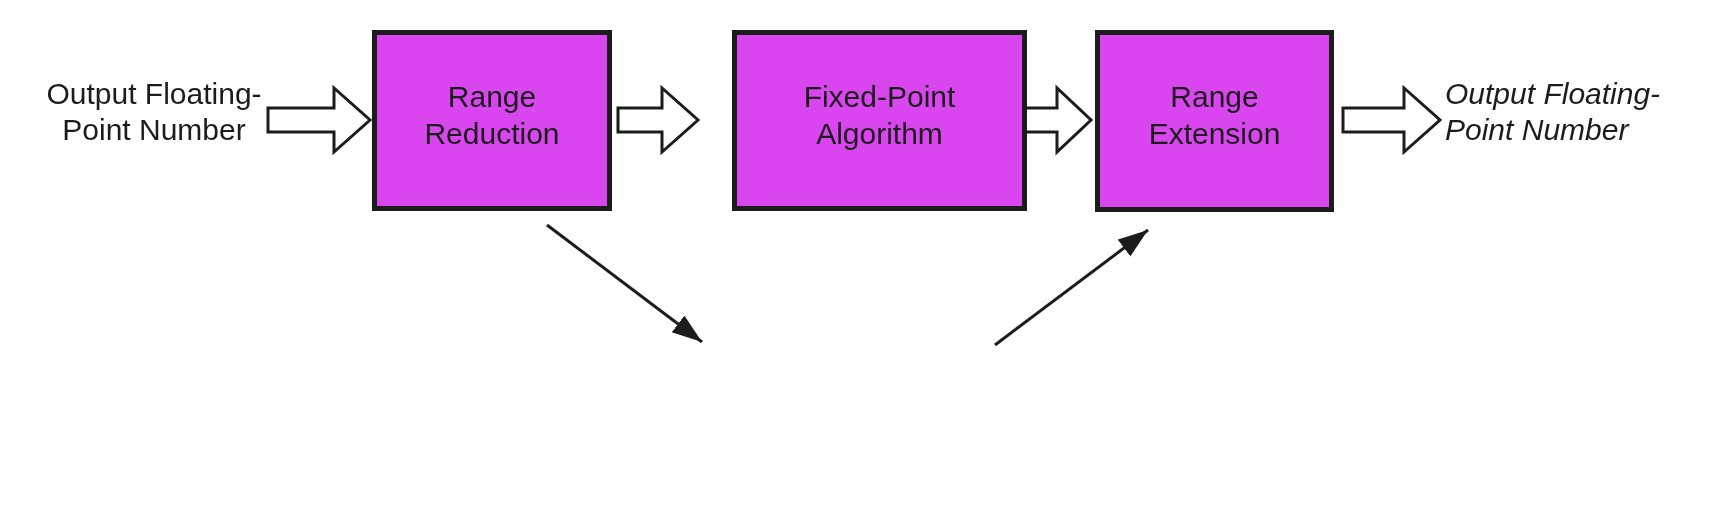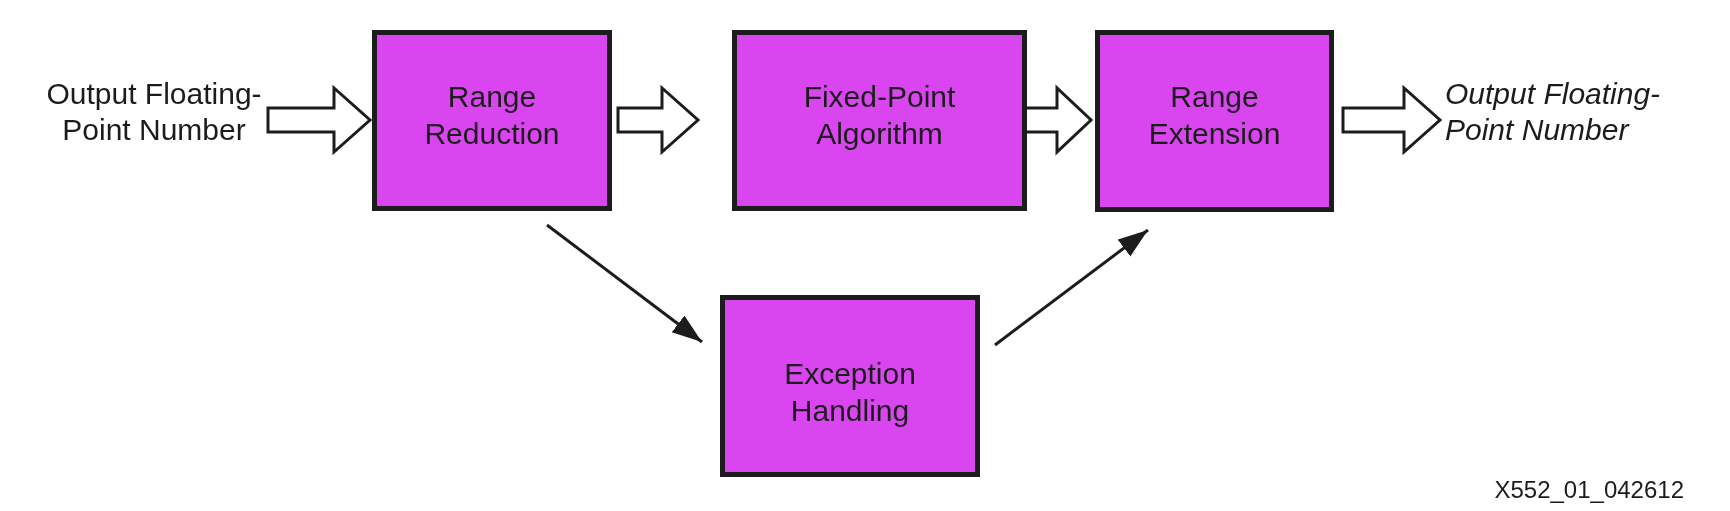--- a/index.html
+++ b/index.html
@@ -104,23 +104,18 @@
   <div class="node box-fixed-point nudge-up">
     <div class="node-label">Fixed-Point
 Algorithm</div>
   </div>
 
   <div class="node box-range-extension nudge-up">
     <div class="node-label">Range
 Extension</div>
   </div>
 
-  <div class="node box-exception-handling nudge-down">
-    <div class="node-label">Exception
-Handling</div>
-  </div>
 
   <div class="io-label output-label">Output Floating-
 Point Number</div>
 
-  <div class="figure-id">X552_01_042612</div>
 
 </div>
 
 </body></html>

